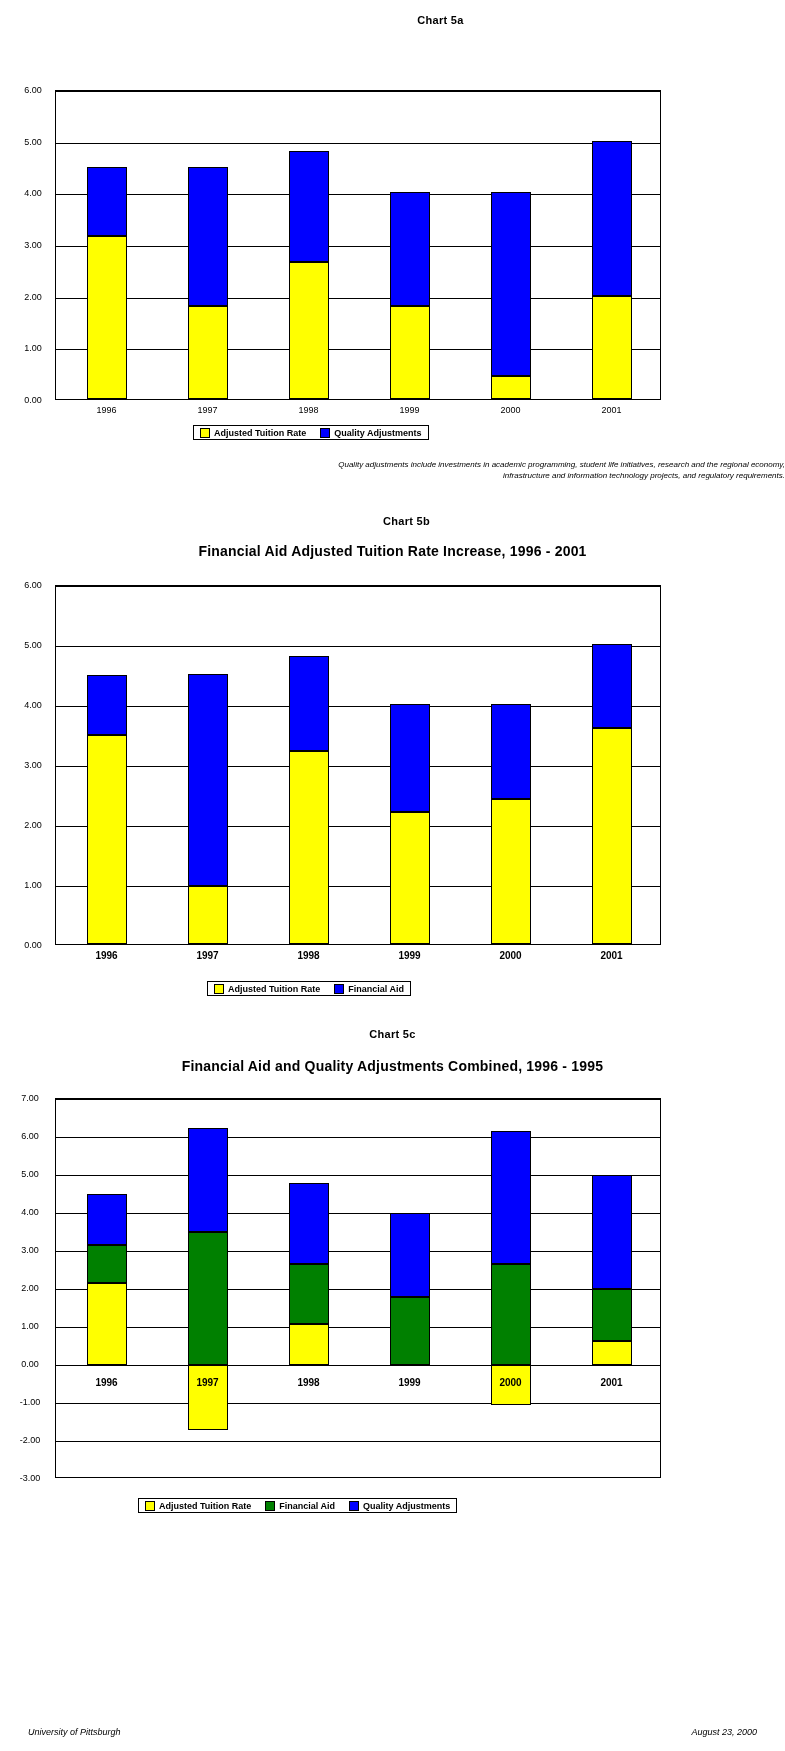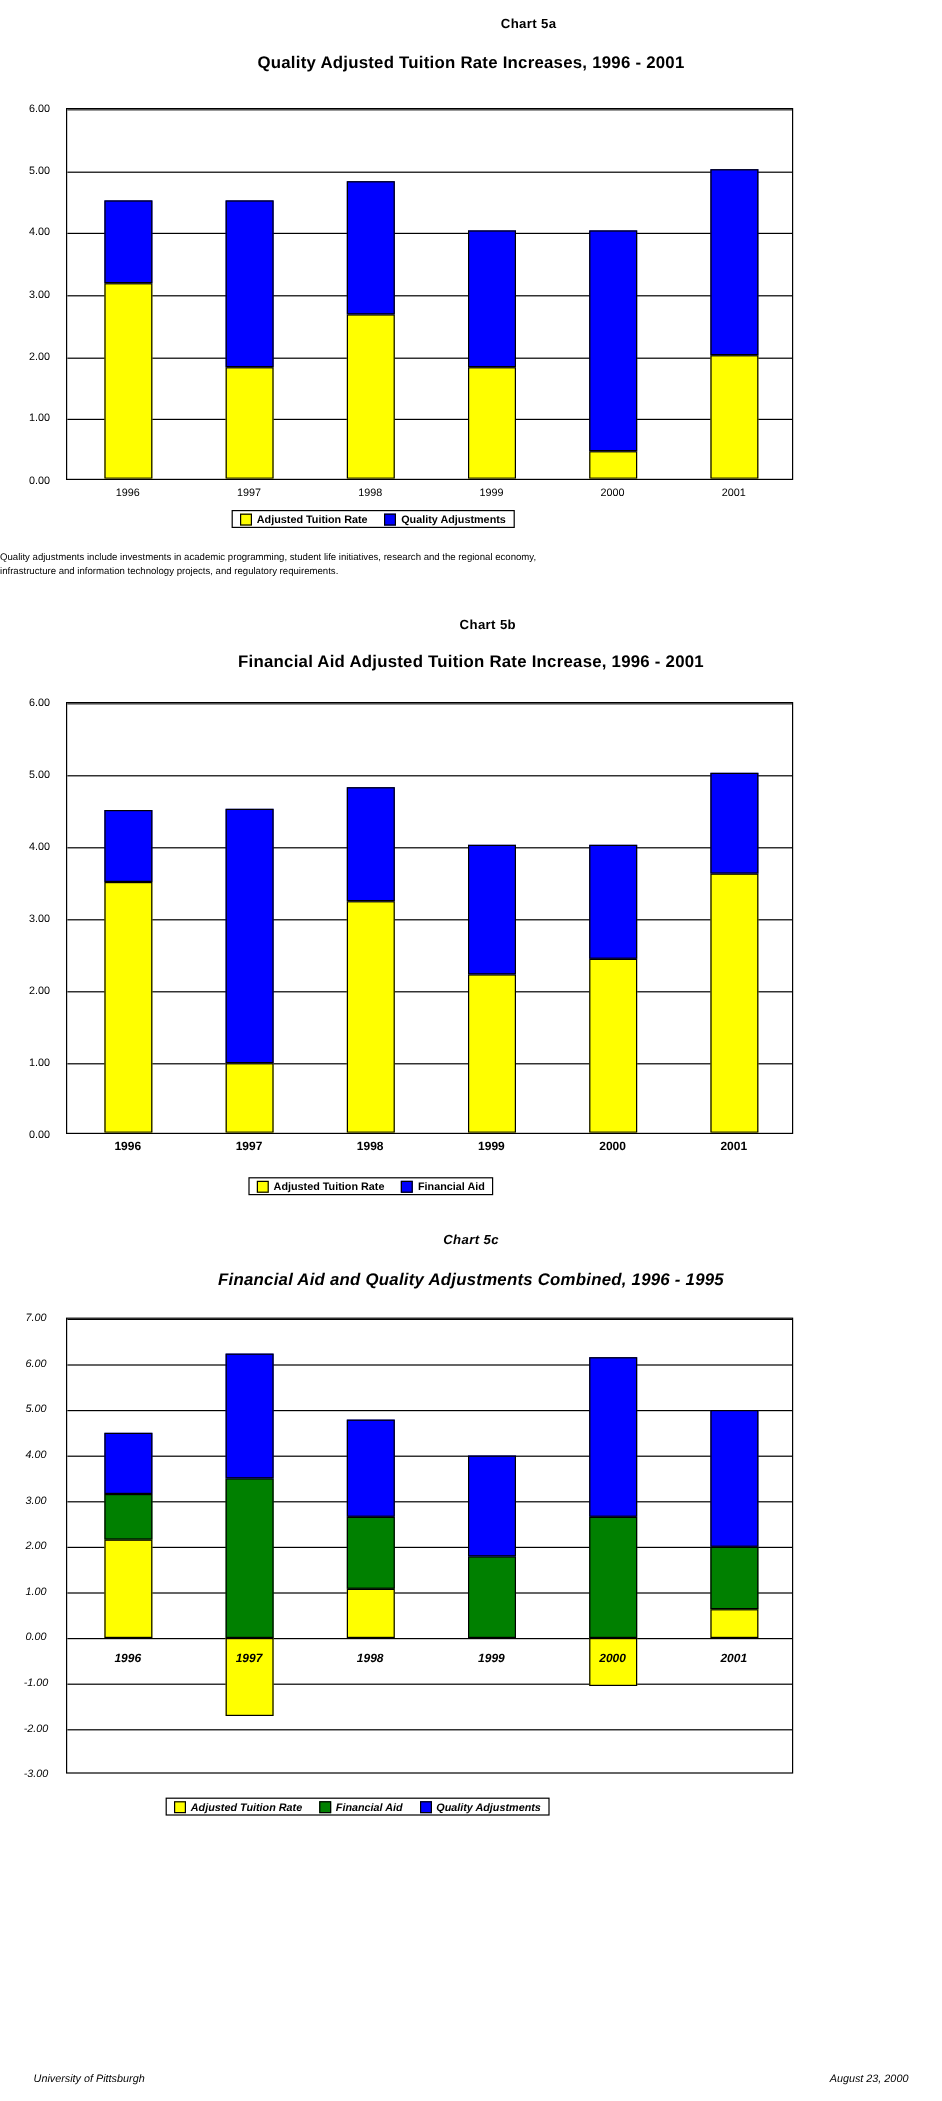--- a/index.html
+++ b/index.html
@@ -90,22 +90,23 @@
   .legend-item { display: flex; align-items: flex-start; gap: 4px; }
   .swatch {
     width: 8px; height: 8px;
     border: 1px solid #000000;
     display: inline-block;
   }
 
   .footnote {
     position: absolute;
     width: 100%;
-    text-align: left;
+    text-align: right;
     font-size: 8px;
+    font-style: italic;
     line-height: 1.35;
   }
 
   .page-footer {
     position: absolute;
     left: 28px;
     right: 28px;
     bottom: 14px;
     display: flex;
     justify-content: space-between;
@@ -113,21 +114,20 @@
     font-style: italic;
   }
 </style>
 </head>
 <body>
 
 <div class="page">
 
   <div class="chart-block" style="position:absolute; left:0; top:0; width:785px; height:505px;">
     <div class="chart-label" style="position:absolute; left:0; top:14px; width:785px;padding-left:48px;">Chart 5a</div>
-    <div class="chart-title" style="position:absolute; left:0; top:44px; width:785px;">Quality Adjusted Tuition Rate Increases, 1996 - 2001</div>
 
     <div class="plot-wrap" style="position:absolute; left:0; top:80px; width:785px; height:340px;">
 
       <div class="plot-area" style="left:55px; top:10px; width:606px; height:310px;">
 
         <div class="gridline" style="top:0px;"></div>
         <div class="gridline" style="top:51.67px;"></div>
         <div class="gridline" style="top:103.33px;"></div>
         <div class="gridline" style="top:155px;"></div>
         <div class="gridline" style="top:206.67px;"></div>
@@ -236,21 +236,21 @@
         <span class="swatch" style="background:#FFFF00;"></span>
         <span>Adjusted Tuition Rate</span>
       </span>
       <span class="legend-item">
         <span class="swatch" style="background:#0000FF;"></span>
         <span>Financial Aid</span>
       </span>
     </div>
   </div>
 
-  <div class="chart-block" style="position:absolute; left:0; top:1020px; width:647px; height:510px;font-style:italic;">
+  <div class="chart-block" style="position:absolute; left:0; top:1020px; width:647px; height:510px;">
     <div class="chart-label" style="position:absolute; left:0; top:8px; width:785px;">Chart 5c</div>
     <div class="chart-title" style="position:absolute; left:0; top:38px; width:785px;">Financial Aid and Quality Adjustments Combined, 1996 - 1995</div>
 
     <div class="plot-wrap" style="position:absolute; left:0; top:70px; width:785px; height:400px;">
 
       <div class="plot-area" style="left:55px; top:8px; width:606px; height:380px;">
         <div class="gridline" style="top:0px;"></div>
         <div class="gridline" style="top:38px;"></div>
         <div class="gridline" style="top:76px;"></div>
         <div class="gridline" style="top:114px;"></div>

